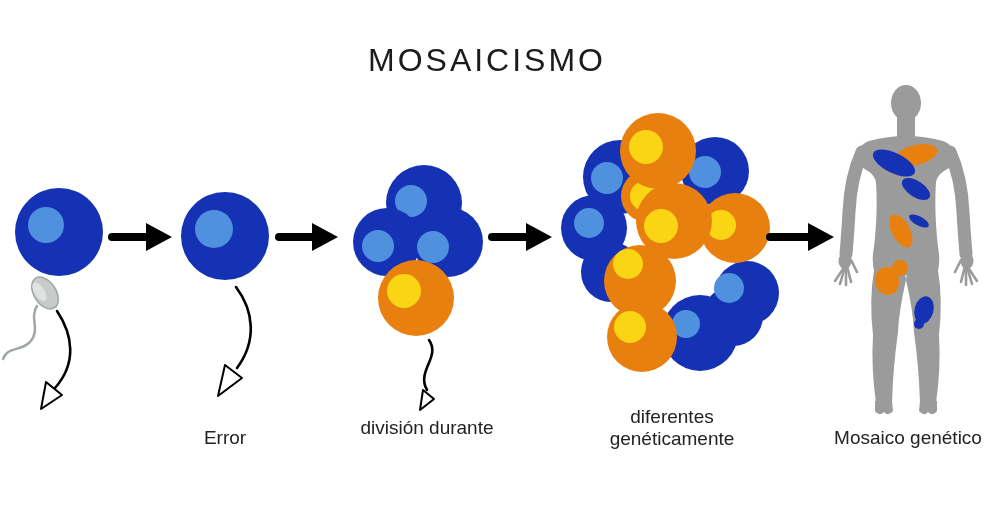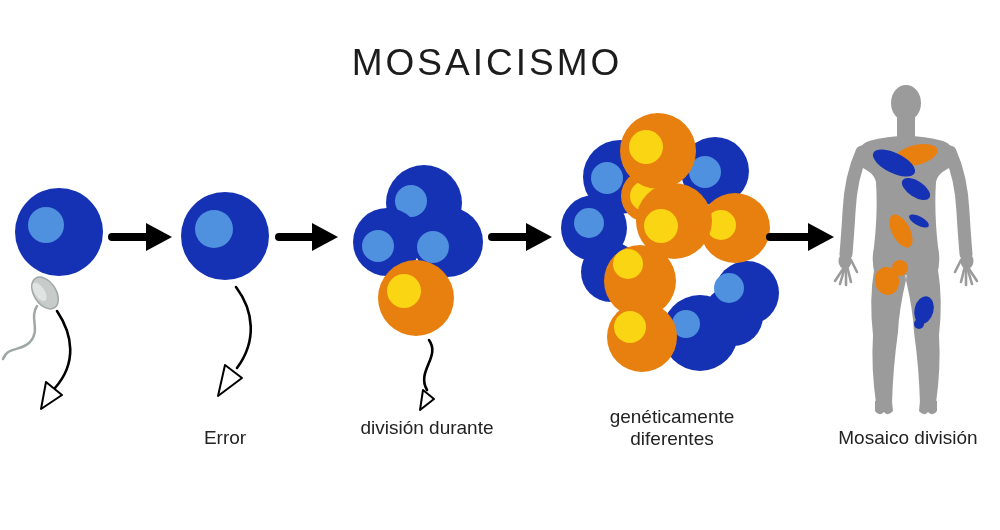--- a/index.html
+++ b/index.html
@@ -2,21 +2,21 @@
 <html style="--cell-blue: #1632b4; --nucleus-blue: #4f91de; --cell-orange: #e8800f; --nucleus-yellow: #f9d513; --body-gray: #9b9b9b; --sperm-gray: #c7ccca; --sperm-outline: #9fa8a5; --arrow-black: #000000; --text-color: #232323;"><head>
 <meta charset="utf-8">
 <style>
   html,body{margin:0;padding:0;background:#ffffff;}
   #canvas{
     position:relative;width:1000px;height:530px;background:#ffffff;overflow:hidden;
     font-family:"Liberation Sans","DejaVu Sans",sans-serif;
   }
   #title{
     position:absolute;left:487px;top:42px;transform:translateX(-50%);
-    font-size:37px;font-weight:300;letter-spacing:3px;color:#1c1c1c;white-space:nowrap;
+    font-size:32px;font-weight:300;letter-spacing:3px;color:#1c1c1c;white-space:nowrap;
   }
   #diagram{position:absolute;left:0;top:0;}
   .label{
     position:absolute;transform:translateX(-50%);text-align:center;
     font-size:19px;line-height:21.5px;color:var(--text-color);white-space:nowrap;
   }
   .label span{display:block;}
   .fill-cell-blue{fill:var(--cell-blue);}
   .fill-nucleus-blue{fill:var(--nucleus-blue);}
   .fill-cell-orange{fill:var(--cell-orange);}
@@ -177,20 +177,20 @@
     </g>
   </svg>
 
   <div class="label" style="left:225px;top:427px">
     <span>Error</span>
   </div>
   <div class="label" style="left:427px;top:417px">
     <span>división durante</span>
   </div>
   <div class="label" style="left:672px;top:406px">
+    <span>diferentes</span>
     <span>genéticamente</span>
-    <span>diferentes</span>
   </div>
   <div class="label" style="left:908px;top:427px">
-    <span>Mosaico división</span>
+    <span>Mosaico genético</span>
   </div>
 
 </div>
 
 </body></html>

